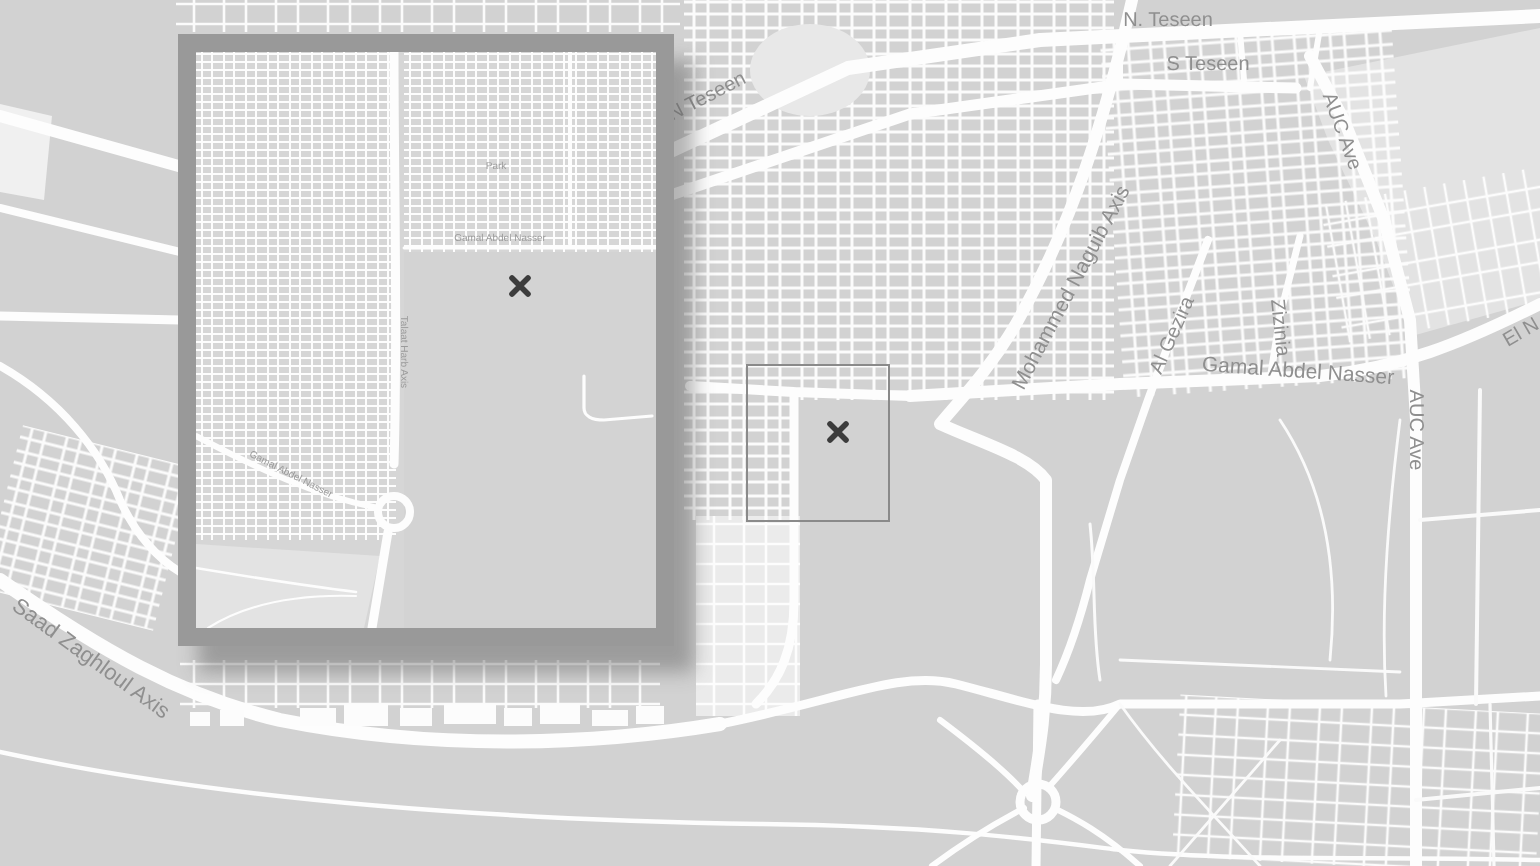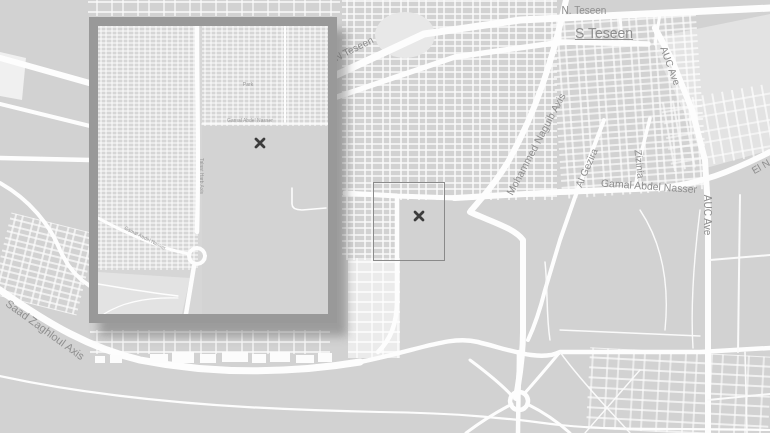--- a/index.html
+++ b/index.html
@@ -100,21 +100,21 @@
       <rect x="200" y="354" width="16" height="9"></rect>
         <rect x="222" y="352" width="26" height="10"></rect>
       <rect x="252" y="354" width="14" height="9"></rect>
         <rect x="270" y="352" width="20" height="10"></rect>
       <rect x="296" y="355" width="18" height="8"></rect>
         <rect x="318" y="353" width="14" height="9"></rect>
     </g>
   </svg>
 
   <div class="map-label" style="left: 584px; top: 11px; font-size: 10px; transform: translate(-50%, -50%) rotate(0deg);">N. Teseen</div>
-  <div class="map-label" style="left: 604px; top: 33px; font-size: 14px; transform: translate(-50%, -50%) rotate(0deg); text-decoration: underline;">S Teseen</div>
+  <div class="map-label" style="left: 604px; top: 33px; font-size: 10px; transform: translate(-50%, -50%) rotate(0deg);">S Teseen</div>
   <div class="map-label" style="left: 354px; top: 49px; font-size: 10px; transform: translate(-50%, -50%) rotate(-27deg);">N Teseen</div>
   <div class="map-label" style="left: 670px; top: 66px; font-size: 10px; transform: translate(-50%, -50%) rotate(70deg);">AUC Ave</div>
   <div class="map-label" style="left: 707px; top: 215px; font-size: 10px; transform: translate(-50%, -50%) rotate(90deg);">AUC Ave</div>
   <div class="map-label" style="left: 761px; top: 167px; font-size: 10px; transform: translate(-50%, -50%) rotate(-30deg);">El N</div>
   <div class="map-label" style="left: 536px; top: 144px; font-size: 10.5px; transform: translate(-50%, -50%) rotate(-62deg);">Mohammed Naguib Axis</div>
   <div class="map-label" style="left: 587px; top: 168px; font-size: 10px; transform: translate(-50%, -50%) rotate(-66deg);">Al Gezira</div>
   <div class="map-label" style="left: 639px; top: 164px; font-size: 10px; transform: translate(-50%, -50%) rotate(84deg);">Zizinia</div>
   <div class="map-label" style="left: 649px; top: 186px; font-size: 10.5px; transform: translate(-50%, -50%) rotate(4deg);">Gamal Abdel Nasser</div>
   <div class="map-label" style="left: 45px; top: 330px; font-size: 11px; transform: translate(-50%, -50%) rotate(36deg);">Saad Zaghloul Axis</div>
 

